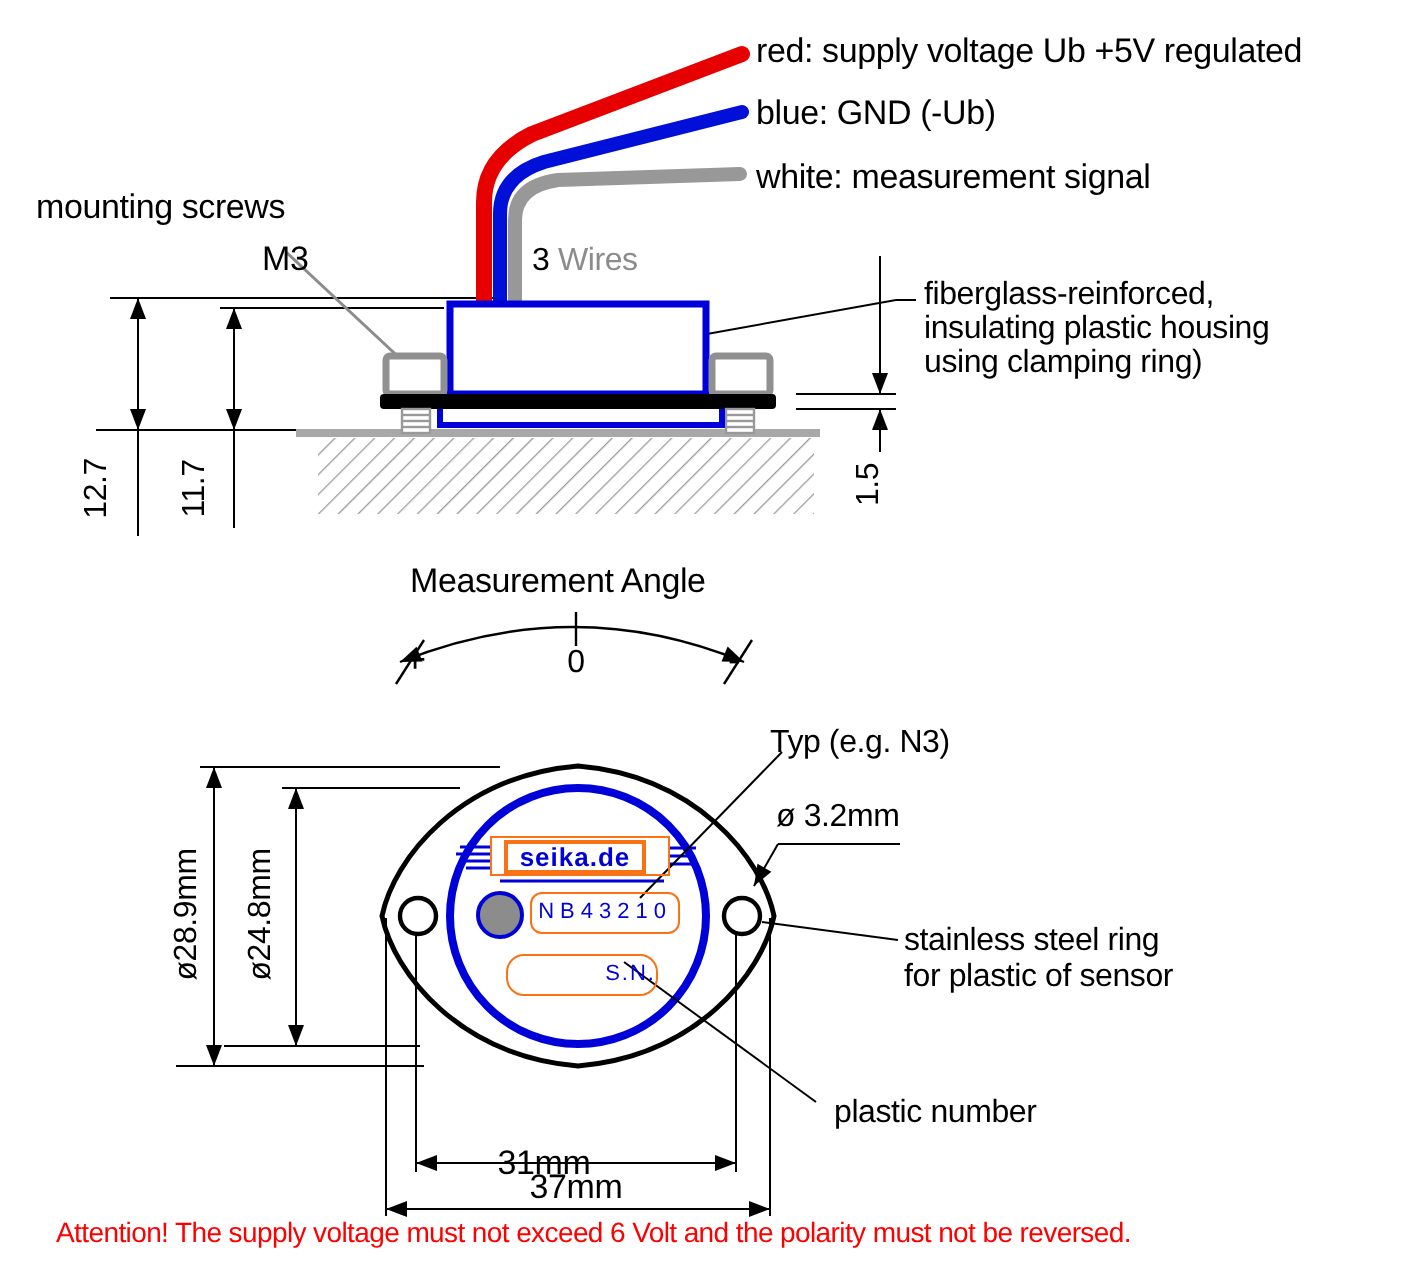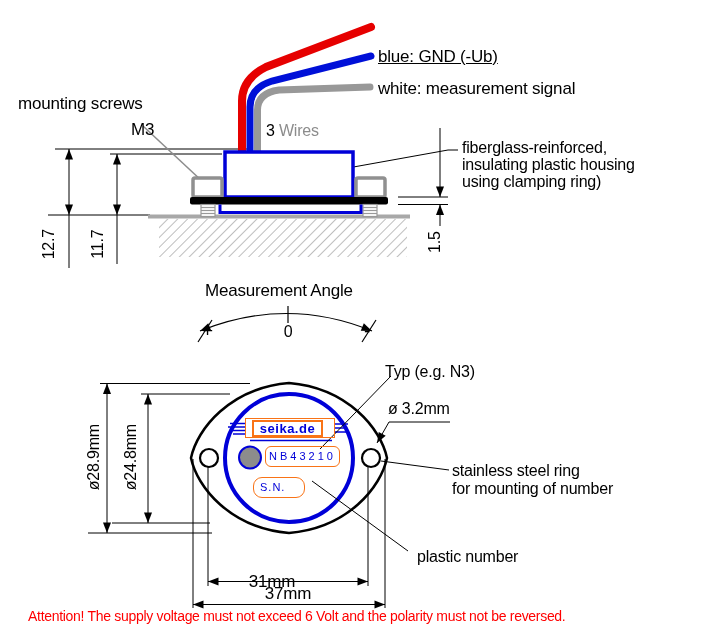--- a/index.html
+++ b/index.html
@@ -13,22 +13,22 @@
   .note{line-height:16.8px;}
   .ctr{text-align:center;}
   .gray-word{color:#8c8c8c;}
   .warn{color:#ff0000;font-size:14px;letter-spacing:-0.3px;}
   .bluebox{position:absolute;border:2px solid #f97316;color:#0000d8;box-sizing:border-box;}
   .logo-outer{left:245px;top:418px;width:90px;height:20px;border-width:1.5px;}
   .logo-inner{left:252px;top:420px;width:71px;height:17px;border-width:2px;
               font-weight:bold;font-size:13px;text-align:center;line-height:13px;letter-spacing:0.5px;}
   .nb-box{left:265px;top:446px;width:75px;height:21px;border-width:1.6px;border-radius:6px;
           font-size:11px;text-align:center;line-height:18px;letter-spacing:3px;}
-  .sn-box{left:253px;top:477px;width:52px;height:21px;border-width:1.6px;border-radius:9px;
-          font-size:11px;line-height:18px;letter-spacing:1px;padding-left:6px;}
+  .sn-box{left:253px;top:477px;width:76px;height:21px;border-width:1.6px;border-radius:9px;
+          font-size:11px;line-height:18px;letter-spacing:1px;padding-left:6px;text-align:right;}
 </style>
 </head>
 <body>
 
 <div id="stage">
 
   <svg id="drawing" width="703" height="632" viewBox="0 0 703 632">
     <defs>
       <marker id="ah" markerUnits="userSpaceOnUse" markerWidth="12" markerHeight="9" refX="11" refY="4.5" orient="auto-start-reverse">
         <path d="M0.5,0.5 L11,4.5 L0.5,8.5 Z" fill="#000"></path>
@@ -133,21 +133,22 @@
 
     <g stroke="#000" stroke-width="1" fill="none">
       <line x1="391" y1="376" x2="320" y2="449"></line>
       <line x1="450" y1="422" x2="389" y2="422"></line>
       <line x1="389" y1="422" x2="377" y2="443" marker-end="url(#ah)"></line>
       <line x1="381" y1="461" x2="449" y2="470"></line>
       <line x1="312" y1="481" x2="408" y2="551"></line>
     </g>
   </svg>
 
-  <div class="lbl f17" style="left:378px;top:47px;text-decoration:underline;">blue: GND (-Ub)</div>
+  <div class="lbl f17" style="left:378px;top:16px;">red: supply voltage Ub +5V regulated</div>
+  <div class="lbl f17" style="left:378px;top:47px;">blue: GND (-Ub)</div>
   <div class="lbl f17" style="left:378px;top:79px;">white: measurement signal</div>
 
   <div class="lbl f17" style="left:18px;top:94px;">mounting screws</div>
   <div class="lbl f17" style="left:131px;top:120px;">M3</div>
 
   <div class="lbl f16" style="left:266px;top:122px;">
     <span>3</span>
     <span class="gray-word">Wires</span>
   </div>
 
@@ -163,21 +164,21 @@
 
   <div class="lbl f17" style="left:205px;top:281px;">Measurement Angle</div>
   <div class="lbl" style="left:202px;top:320px;font-size:19px;">+</div>
   <div class="lbl f16 ctr" style="left:281px;top:323px;width:14px;">0</div>
   <div class="lbl" style="left:364px;top:320px;font-size:19px;">-</div>
 
   <div class="lbl f16" style="left:385px;top:363px;">Typ (e.g. N3)</div>
   <div class="lbl f16" style="left:388px;top:400px;">ø 3.2mm</div>
   <div class="lbl f16" style="left:452px;top:462px;line-height:17.5px;">
     <div>stainless steel ring</div>
-    <div>for mounting of number</div>
+    <div>for plastic of sensor</div>
   </div>
   <div class="lbl f16" style="left:417px;top:548px;">plastic number</div>
 
   <div class="lbl f16 rot" style="left:49px;top:448px;width:90px;">ø28.9mm</div>
   <div class="lbl f16 rot" style="left:86px;top:448px;width:90px;">ø24.8mm</div>
   <div class="lbl f17 ctr" style="left:222px;top:552px;width:100px;margin-top:20px;">31mm</div>
   <div class="lbl f17 ctr" style="left:238px;top:584px;width:100px;">37mm</div>
 
   <div class="bluebox logo-outer"></div>
   <div class="bluebox logo-inner">seika.de</div>

